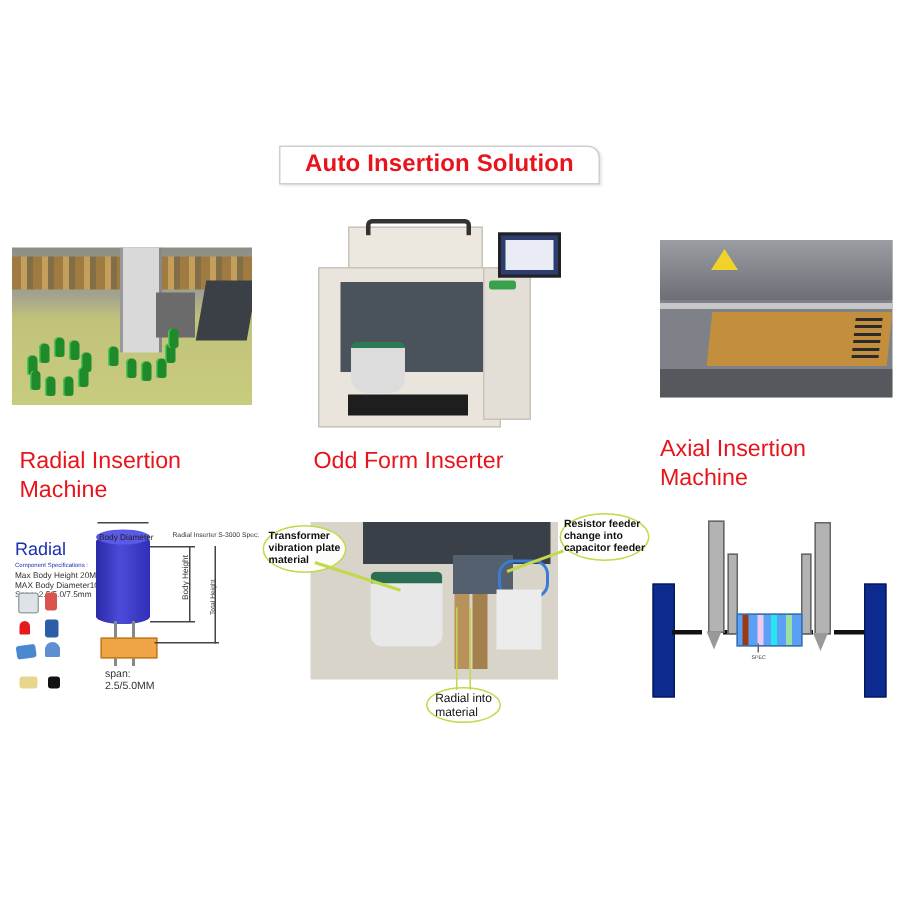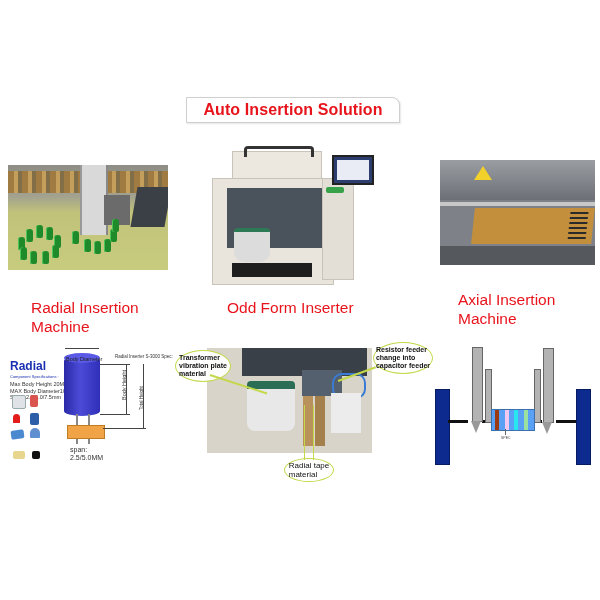--- a/index.html
+++ b/index.html
@@ -9,21 +9,21 @@
   
   .title-box {
     left: 186px; top: 97px; width: 212px; height: 24px;
     border: 1px solid #cfcfcf; border-top-right-radius: 8px;
     background: #fff; box-shadow: 1px 1px 2px #e6e6e6;
     display: flex; align-items: center; justify-content: center;
   }
   .title-text { color: #e8141c; font-weight: bold; font-size: 16px; letter-spacing: 0.1px; }
 
   
-  .caption { color: #e8141c; font-size: 15.5px; line-height: 19px; margin-left: 18px; }
+  .caption { color: #e8141c; font-size: 15.5px; line-height: 19px; }
 
   
   .photo { overflow: hidden; }
 
   
   .radial-photo { left: 8px; top: 165px; width: 160px; height: 105px; background: linear-gradient(180deg,#8d8d86 0%,#a3a28f 30%,#c0c27a 45%,#c8cc7e 100%); }
   .radial-photo .rail { position:absolute; left:0; top:6px; width:160px; height:22px; background: repeating-linear-gradient(90deg,#a0783a 0 6px,#c9a056 6px 10px,#7f6a40 10px 14px); opacity:0.9;}
   .radial-photo .head { position:absolute; left:72px; top:0; width:24px; height:70px; background:#d9d9d9; border-left:2px solid #999; border-right:2px solid #888;}
   .radial-photo .head2 { position:absolute; left:96px; top:30px; width:26px; height:30px; background:#6b6b6b;}
   .radial-photo .blackbar { position:absolute; right:0; top:22px; width:34px; height:40px; background:#3b3f46; transform:skewX(-10deg);}
@@ -45,21 +45,21 @@
   
   .axial-photo { left: 440px; top: 160px; width: 155px; height: 105px; background: #7e8288; }
   .axial-photo .pcb { position:absolute; left:33px; top:48px; width:120px; height:36px; background:#c48f3c; transform:skewX(-6deg); }
   .axial-photo .pcb-holes { position:absolute; right:6px; top:4px; width:18px; height:28px; background: repeating-linear-gradient(180deg,#2a2a2a 0 2px,#c48f3c 2px 5px); }
   .axial-photo .warn { position:absolute; left:34px; top:6px; width:0; height:0; border-left:9px solid transparent; border-right:9px solid transparent; border-bottom:14px solid #f1d12a; }
   .axial-photo .frame-top { position:absolute; left:0; top:0; width:155px; height:40px; background:linear-gradient(180deg,#9a9da2,#6c7076); }
   .axial-photo .frame-bottom { position:absolute; left:0; top:86px; width:155px; height:19px; background:#55585c; }
   .axial-photo .rail { position:absolute; left:0; top:42px; width:155px; height:4px; background:#c8c8c8; }
 
   
-  .radial-label { left: 10px; top: 359px; color:#1a2fb0; font-weight:bold; font-size:12px;text-align:center; }
+  .radial-label { left: 10px; top: 359px; color:#1a2fb0; font-weight:normal; font-size:12px;text-align:center; }
   .radial-sub { left: 10px; top: 374px; color:#1a2fb0; font-size:4px; }
   .radial-spec { left: 10px; top: 381px; color:#333; font-size:5.5px; line-height:6.5px; }
   .spec-title { left: 115px; top: 354px; color:#333; font-size:4.5px; }
   .span-label { left: 70px; top: 446px; color:#333; font-size:7px; line-height:8px; }
   .dim-label-v { color:#333; font-size:5.5px; transform: rotate(-90deg); transform-origin: left top; white-space:nowrap; }
   .body-diam { left: 66px; top: 356px; color:#222; font-size:5.5px; }
   .cyl { left: 64px; top: 356px; width: 36px; height: 60px; background: linear-gradient(90deg,#2a2aa8 0%,#4b4bd8 45%,#2f2fb8 100%); border-radius: 18px/5px; }
   .cyl-top { left: 64px; top: 353px; width: 36px; height: 10px; background:#5a5ae6; border-radius:50%; }
   .lead { background:#888; width:2px; }
   .base { left: 67px; top: 425px; width: 36px; height: 12px; background:#f0a446; border:1px solid #c07c20; }
@@ -215,21 +215,21 @@
   <span>
     <div>Resistor feeder</div>
     <div>change into</div>
     <div>capacitor feeder</div>
   </span>
 </div>
 <div class="abs leader" style="left:338px;top:380px;width:40px;transform:rotate(-20deg);"></div>
 
 <div class="abs callout plain" style="left:284px;top:458px;width:48px;height:22px;">
   <span>
-    <div>Radial tape</div>
+    <div>Radial into</div>
     <div>material</div>
   </span>
 </div>
 <div class="abs" style="left:304px;top:405px;width:1px;height:55px;background:#c4d84a;"></div>
 <div class="abs" style="left:313px;top:405px;width:1px;height:55px;background:#c4d84a;"></div>
 
 <div class="abs ax-block" style="left:435px;top:389px;width:13px;height:74px;"></div>
 <div class="abs ax-block" style="left:576px;top:389px;width:13px;height:74px;"></div>
 <div class="abs ax-wire" style="left:448px;top:420px;width:20px;"></div>
 <div class="abs ax-wire" style="left:556px;top:420px;width:20px;"></div>

